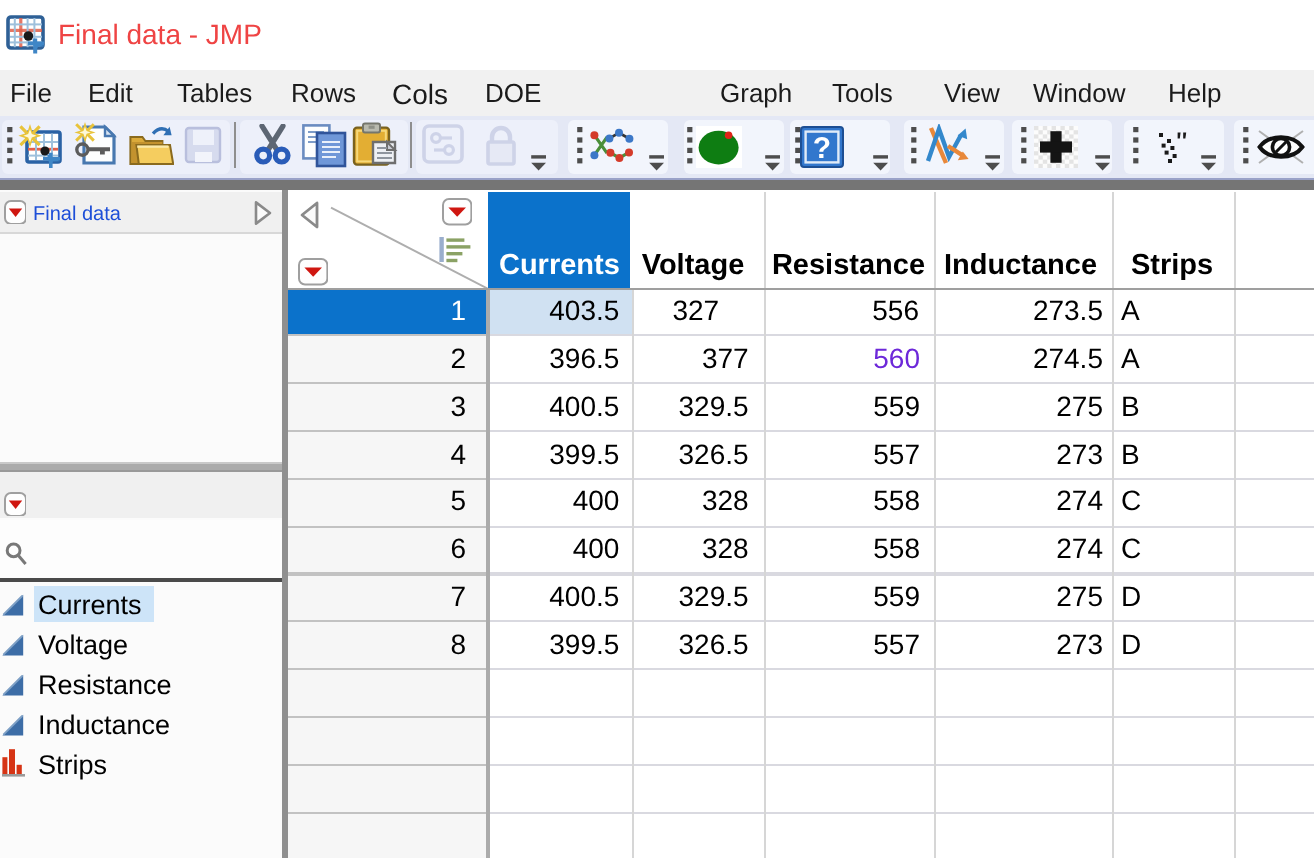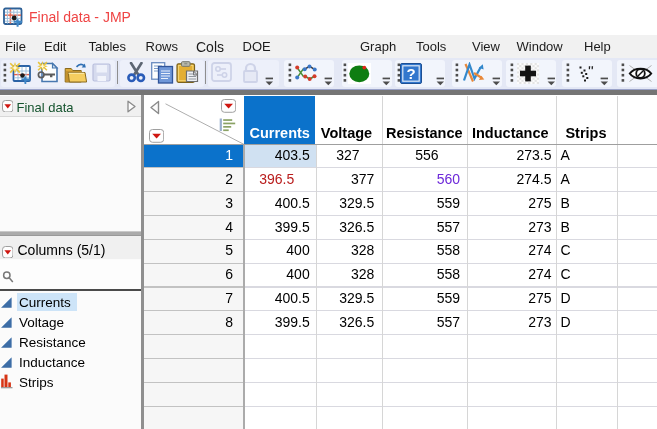--- a/index.html
+++ b/index.html
@@ -303,31 +303,30 @@
 <path d="M10 12 L15 7" stroke="#111" stroke-width="1.5"></path>
 </svg>
 <div class="a" style="left:0px;top:88.5px;width:657px;height:1.3px;background:#9aa2c8"></div>
 <div class="a" style="left:0px;top:89.8px;width:657px;height:5.5px;background:#757575"></div>
 <div class="a" style="left:0px;top:95.3px;width:140.5px;height:333.7px;background:#fbfbfb"></div>
 <div class="a" style="left:0px;top:96.3px;width:140.5px;height:20.7px;background:#f0f0f0;border-bottom:1px solid #d8d8d8"></div>
 <svg class="a" style="left:1.8px;top:99.8px" width="11.5" height="12.5" viewBox="0 0 11.5 12.5">
 <rect x="0.5" y="0.5" width="10.5" height="11.5" rx="3" fill="#fefefe" stroke="#9f9f9f" stroke-width="1"></rect>
 <path d="M2.4 4.2 h6.7 L5.8 8.5 Z" fill="#cf1610"></path>
     </svg>
-<div class="a" style="left:16.5px;top:96.8px;width:110px;height:20.7px;font-size:13px;color:#14532d;line-height:21.5px">Final data</div>
+<div class="a" style="left:16.5px;top:96.8px;width:110px;height:20.7px;font-size:10px;color:#1d4ed8;line-height:21.5px">Final data</div>
 <svg class="a" style="left:126px;top:100px" width="11" height="13" viewBox="0 0 11 13">
 <path d="M2 1.2 L9 6.5 L2 11.8 Z" fill="#fbfbfb" stroke="#8a8a8a" stroke-width="1.3" stroke-linejoin="round"></path>
 </svg>
 <div class="a" style="left:0px;top:230.5px;width:140.5px;height:5.3px;background:#ababab;border-top:1px solid #c9c9c9;border-bottom:1px solid #999"></div>
 <div class="a" style="left:0px;top:235.8px;width:140.5px;height:23.7px;background:#f0f0f0"></div>
 <svg class="a" style="left:1.8px;top:245.8px" width="11.5" height="12.5" viewBox="0 0 11.5 12.5">
 <rect x="0.5" y="0.5" width="10.5" height="11.5" rx="3" fill="#fefefe" stroke="#9f9f9f" stroke-width="1"></rect>
 <path d="M2.4 4.2 h6.7 L5.8 8.5 Z" fill="#cf1610"></path>
     </svg>
-<div class="a" style="left:17.5px;top:239.5px;width:120px;height:21.5px;font-size:14px;color:#000;line-height:21.5px">Columns (5/1)</div>
 <div class="a" style="left:0px;top:259.5px;width:140.5px;height:29.5px;background:#fdfdfd"></div>
 <svg class="a" style="left:2px;top:269.5px" width="12" height="14" viewBox="0 0 12 14">
 <circle cx="4.8" cy="5.2" r="3.2" fill="none" stroke="#787878" stroke-width="1.5"></circle>
 <path d="M7.2 7.8 L10.8 12" stroke="#787878" stroke-width="1.5"></path>
 </svg>
 <div class="a" style="left:0px;top:289px;width:140.5px;height:1.8px;background:#4a4a4a"></div>
 <div class="a" style="left:16.5px;top:293.2px;width:60px;height:17.6px;background:#cde4f8"></div>
 <div class="a" style="left:19px;top:294.4px;width:115px;height:17.6px;font-size:13.5px;color:#000;line-height:17.6px">Currents</div>
 <svg class="a" style="left:0.5px;top:297.0px" width="11" height="11" viewBox="0 0 11 11">
 <path d="M0.2 10.7 L10.6 10.7 L10.6 0.4 Z" fill="#3d6da6"></path>
@@ -413,25 +412,25 @@
 
 <div class="a" style="left:243.4px;top:145px;width:1.2px;height:284px;background:#ababab"></div>
 <div class="a" style="left:315.5px;top:145px;width:1px;height:284px;background:#d6d6d6"></div>
 <div class="a" style="left:381.5px;top:145px;width:1px;height:284px;background:#d6d6d6"></div>
 <div class="a" style="left:467.0px;top:145px;width:1px;height:284px;background:#d6d6d6"></div>
 <div class="a" style="left:555.5px;top:145px;width:1px;height:284px;background:#d6d6d6"></div>
 <div class="a" style="left:616.5px;top:145px;width:1px;height:284px;background:#d6d6d6"></div>
 <div class="a" style="left:175px;top:147.2px;width:58px;height:17px;font-size:14px;line-height:17px;color:#fff;text-align:right">1</div>
 <div class="a" style="left:243.9px;top:147.2px;width:65.8px;height:17px;font-size:14px;line-height:17px;color:#000;text-align:right">403.5</div>
 <div class="a" style="left:319px;top:147.2px;width:57.8px;height:17px;font-size:14px;line-height:17px;color:#000;text-align:center">327</div>
-<div class="a" style="left:361px;top:147.2px;width:77.5px;height:17px;font-size:14px;line-height:17px;color:#000;text-align:right">556</div>
+<div class="a" style="left:382px;top:147.2px;width:77.5px;height:17px;font-size:14px;line-height:17px;color:#000;text-align:right">556</div>
 <div class="a" style="left:467.5px;top:147.2px;width:84px;height:17px;font-size:14px;line-height:17px;color:#000;text-align:right">273.5</div>
 <div class="a" style="left:560.5px;top:147.2px;width:50px;height:17px;font-size:14px;line-height:17px;color:#000;text-align:left">A</div>
 <div class="a" style="left:175px;top:170.9px;width:58px;height:17px;font-size:14px;line-height:17px;color:#000;text-align:right">2</div>
-<div class="a" style="left:243.9px;top:170.9px;width:65.8px;height:17px;font-size:14px;line-height:17px;color:#b91c1c;text-align:center">396.5</div>
+<div class="a" style="left:243.9px;top:170.9px;width:65.8px;height:17px;font-size:14px;line-height:17px;color:#000000;text-align:right">396.5</div>
 <div class="a" style="left:316.5px;top:170.9px;width:57.8px;height:17px;font-size:14px;line-height:17px;color:#000;text-align:right">377</div>
 <div class="a" style="left:382.5px;top:170.9px;width:77.5px;height:17px;font-size:14px;line-height:17px;color:#6d28d9;text-align:right">560</div>
 <div class="a" style="left:467.5px;top:170.9px;width:84px;height:17px;font-size:14px;line-height:17px;color:#000;text-align:right">274.5</div>
 <div class="a" style="left:560.5px;top:170.9px;width:50px;height:17px;font-size:14px;line-height:17px;color:#000;text-align:left">A</div>
 <div class="a" style="left:175px;top:194.7px;width:58px;height:17px;font-size:14px;line-height:17px;color:#000;text-align:right">3</div>
 <div class="a" style="left:243.9px;top:194.7px;width:65.8px;height:17px;font-size:14px;line-height:17px;color:#000;text-align:right">400.5</div>
 <div class="a" style="left:316.5px;top:194.7px;width:57.8px;height:17px;font-size:14px;line-height:17px;color:#000;text-align:right">329.5</div>
 <div class="a" style="left:382.5px;top:194.7px;width:77.5px;height:17px;font-size:14px;line-height:17px;color:#000;text-align:right">559</div>
 <div class="a" style="left:467.5px;top:194.7px;width:84px;height:17px;font-size:14px;line-height:17px;color:#000;text-align:right">275</div>
 <div class="a" style="left:560.5px;top:194.7px;width:50px;height:17px;font-size:14px;line-height:17px;color:#000;text-align:left">B</div>

